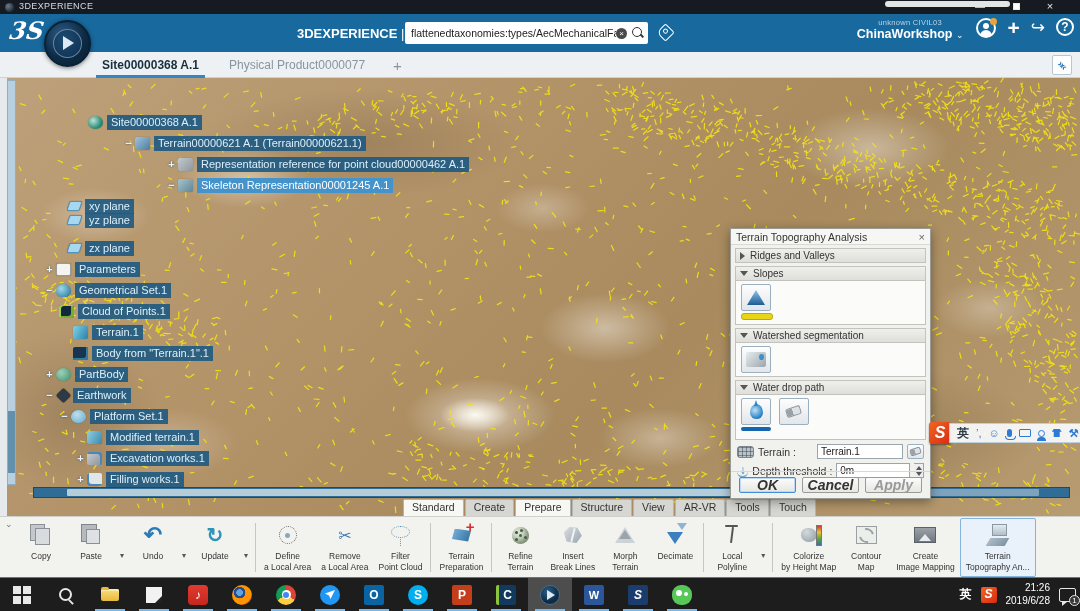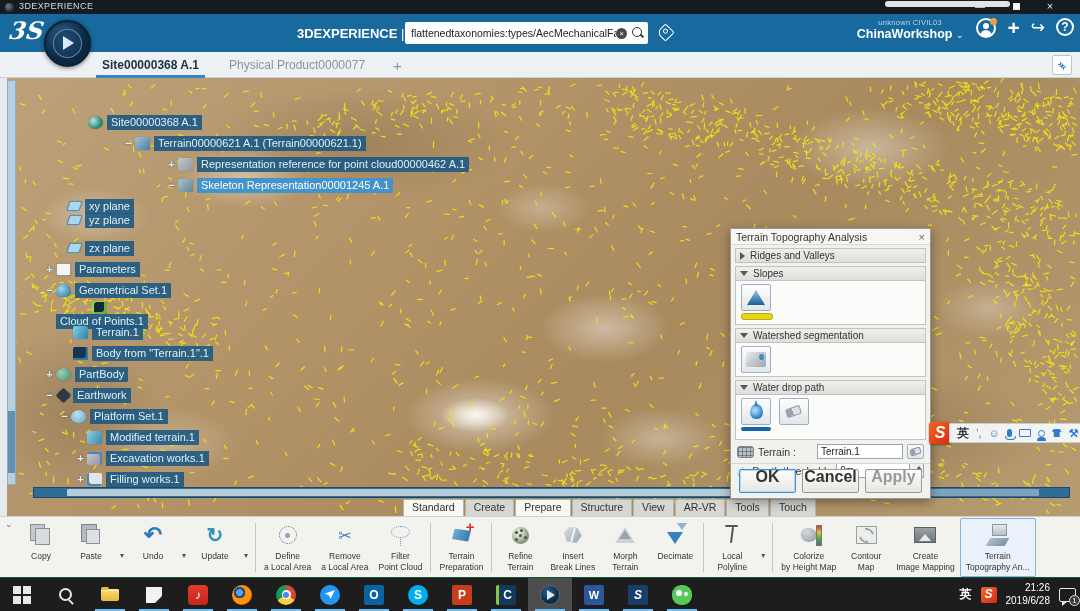--- a/index.html
+++ b/index.html
@@ -1,17 +1,17 @@
 <!DOCTYPE html>
 <html><head>
 <meta charset="utf-8">
 <style>
   * { margin:0; padding:0; box-sizing:border-box; }
   body { font-family:"Liberation Sans", sans-serif; background:#888; }
-  #app { position:relative; width:1080px; height:611px; overflow:hidden; background:#14532d; }
+  #app { position:relative; width:1080px; height:611px; overflow:hidden; background:#737373; }
 
   
   #titlebar { position:absolute; left:0; top:0; width:1080px; height:14px; background:#161b22; color:#d4dbe2; }
   .tb-appicon { position:absolute; left:5px; top:3px; width:9px; height:9px; border-radius:50%;
       background:radial-gradient(circle at 35% 35%, #6b7c8c, #22303d 70%); }
   .tb-title { position:absolute; left:19px; top:1px; font-size:9px; letter-spacing:.4px; }
   .tb-pill { position:absolute; left:885px; top:1px; width:125px; height:6px; border-radius:3px; background:rgba(245,245,245,.92); }
   .wbtn { position:absolute; top:0; width:16px; height:13px; color:#e8e8e8; font-size:10px; line-height:13px; text-align:center; }
   #btn-min { left:972px; } #btn-max { left:1008px; } #btn-close { left:1042px; font-size:11px; }
   #btn-max i { display:inline-block; width:7px; height:7px; border:1px solid #e8e8e8; background:#fff; }
@@ -142,22 +142,22 @@
   .spin { width:11px; height:15px; border:1px solid #9aa6ae; border-left:none; background:#eee; display:flex; flex-direction:column; }
   .spin i { flex:1; position:relative; }
   .spin i::after { content:""; position:absolute; left:2px; }
   .spin .up::after { top:2px; border-left:3px solid transparent; border-right:3px solid transparent; border-bottom:4px solid #555; }
   .spin .dn::after { top:1px; border-left:3px solid transparent; border-right:3px solid transparent; border-top:4px solid #555; }
   .ebtn { width:17px; height:15px; background:linear-gradient(#fdfdfd,#e2e6ea); border:1px solid #9ab0c0; border-radius:2px;
       display:flex; align-items:center; justify-content:center; }
   .ebtn .eraser-g { width:11px; height:7px; }
   .dlg-footer { position:absolute; left:0; right:0; bottom:5px; display:flex; justify-content:flex-end; gap:6px; padding:5px 8px 0;
       border-top:1px solid #d8d8d4; }
-  .dbtn { width:62px; height:24px; font-size:16px; font-weight:bold; color:#333; text-align:center; line-height:14px;
-      background:linear-gradient(#fcfcfb,#e6e6e2); border:1px solid #9a9a96; border-radius:2px; }
+  .dbtn { width:62px; height:16px; font-size:14px; font-weight:bold; color:#333; text-align:center; line-height:14px;
+      background:linear-gradient(#fcfcfb,#e6e6e2); border:1px solid #9a9a96; border-radius:2px;font-style:italic; }
   .dbtn.ok { border-color:#3d8edb; box-shadow:inset 0 0 0 1px #bcd8f2; }
   .dbtn.apply { color:#999; }
 
   
   #imebar { position:absolute; left:929px; top:422px; height:22px; z-index:31; display:flex; align-items:center; }
   .ime-logo { width:22px; height:22px; border-radius:3px; background:linear-gradient(135deg,#f26522,#d62b12); color:#fff;
       font-weight:bold; font-style:italic; font-size:16px; text-align:center; line-height:21px; box-shadow:0 1px 2px rgba(0,0,0,.4); }
   .ime-body { display:flex; align-items:center; gap:7px; height:20px; padding:0 7px; margin-left:-2px;
       background:rgba(248,251,253,.92); border:1px solid #bcd0dc; border-radius:0 3px 3px 0; }
   .ime-mode { font-size:12px; font-weight:bold; color:#2b3a45; }
@@ -411,21 +411,21 @@
       <div class="tree-row" style="top: 259px; left: 43px;">
         <span class="tree-exp">+</span>
         <span class="ticon ti-parameters"></span>
         <span class="tree-label">Parameters</span>
       </div>
       <div class="tree-row" style="top: 280px; left: 43px;">
         <span class="tree-exp">−</span>
         <span class="ticon ti-geometrical-set"></span>
         <span class="tree-label">Geometrical Set.1</span>
       </div>
-      <div class="tree-row" style="top: 301px; left: 56px; flex-direction: column;">
+      <div class="tree-row" style="top: 301px; left: 46px;">
         <span class="tree-exp"></span>
         <span class="ticon ti-cloud-of-points"></span>
         <span class="tree-label">Cloud of Points.1</span>
       </div>
       <div class="tree-row" style="top: 322px; left: 60px;">
         <span class="tree-exp"></span>
         <span class="ticon ti-terrain-surface"></span>
         <span class="tree-label">Terrain.1</span>
       </div>
       <div class="tree-row" style="top: 343px; left: 60px;">

